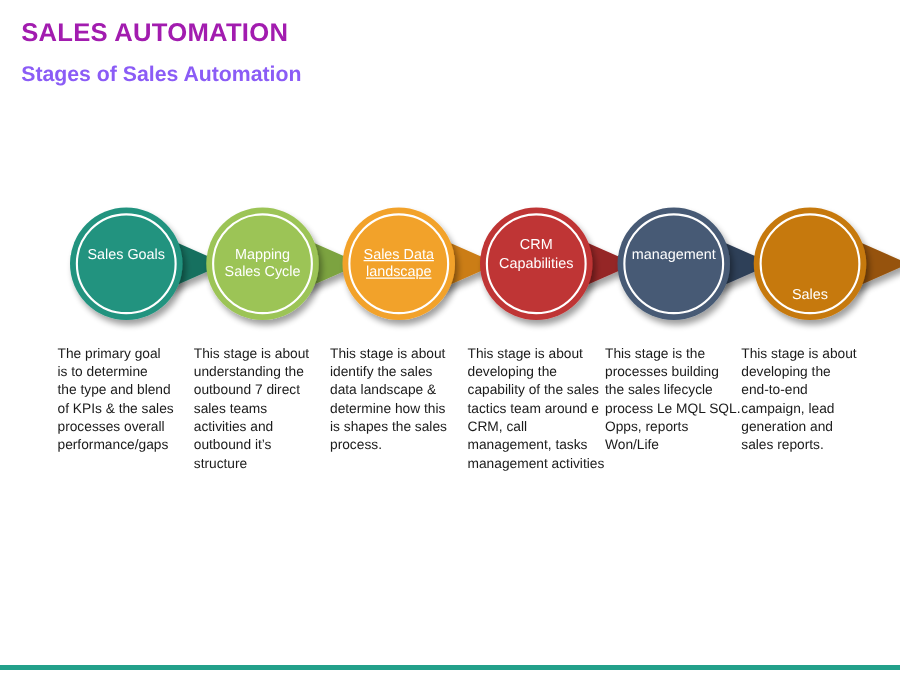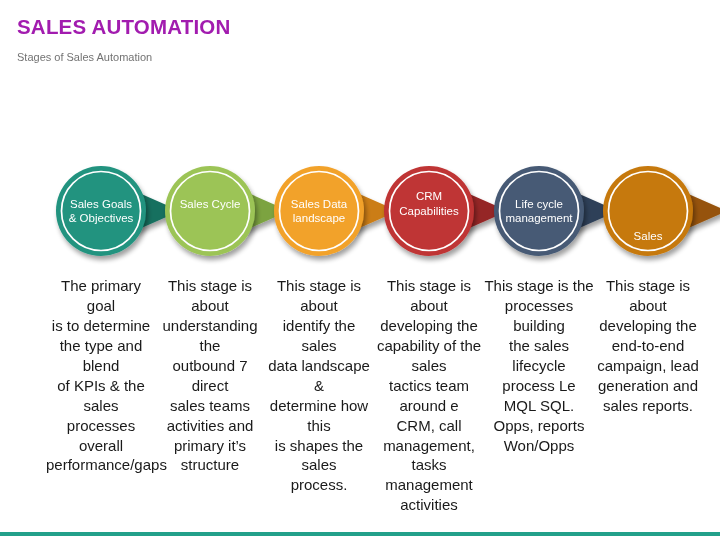--- a/index.html
+++ b/index.html
@@ -25,23 +25,23 @@
   }
   #page-title {
     font-size: 20.5px;
     font-weight: bold;
     color: #a21caf;
     letter-spacing: 0.2px;
     line-height: 1.1;
     margin: 0;
   }
   #page-subtitle {
-    font-size: 11px;
-    font-weight: normal;
-    color: #737373;
+    font-size: 17px;
+    font-weight: bold;
+    color: #8b5cf6;
     line-height: 1.1;
     margin: 12px 0 0 0;
   }
 
   
   #diagram {
     position: absolute;
     left: 16px;
     top: 0;
     width: 720px;
@@ -63,23 +63,23 @@
     line-height: 1.28;
     text-align: center;
     font-family: "Liberation Sans", sans-serif;
     pointer-events: none;
   }
 
   .stage-desc {
     position: absolute;
     top: 276px;
     color: #1a1a1a;
-    font-size: 15px;
+    font-size: 11px;
     line-height: 1.33;
-    text-align: center;
+    text-align: left;
     font-family: "Liberation Sans", sans-serif;
   }
 
   
   #footer-bar {
     position: absolute;
     left: 0;
     bottom: 4px;
     width: 720px;
     height: 4px;
@@ -127,35 +127,34 @@
         <circle cx="523" cy="68" r="39.5" fill="none" stroke="#ffffff" stroke-width="1.7"></circle>
         <path d="M 636 35 L 711 68 L 636 101 L 658 68 Z" fill="#96530a" filter="url(#shp-shadow)"></path>
         <circle cx="632" cy="68" r="45" fill="#c6790d" filter="url(#shp-shadow)"></circle>
         <circle cx="632" cy="68" r="39.5" fill="none" stroke="#ffffff" stroke-width="1.7"></circle>
       </g>
   </svg>
 
   <div id="stage-labels">
       <div class="stage-label" style="left: 31px; width: 108px; top: 196.5px;">
         <div>Sales Goals</div>
-        <div>&amp; Objectives</div>
       </div>
       <div class="stage-label" style="left: 140px; width: 108px; top: 196.5px;">
+        <div>Mapping</div>
         <div>Sales Cycle</div>
       </div>
-      <div class="stage-label" style="left: 249px; width: 108px; top: 196.5px;">
+      <div class="stage-label" style="left: 249px; width: 108px; top: 196.5px; text-decoration: underline;">
         <div>Sales Data</div>
         <div>landscape</div>
       </div>
       <div class="stage-label" style="left: 359px; width: 108px; top: 189px;">
         <div>CRM</div>
         <div>Capabilities</div>
       </div>
       <div class="stage-label" style="left: 469px; width: 108px; top: 196.5px;">
-        <div>Life cycle</div>
         <div>management</div>
       </div>
       <div class="stage-label" style="left: 578px; width: 108px; top: 196.5px; margin-top: 32px;">
         <div>Sales</div>
       </div>
     </div>
   <div id="stage-descs">
       <div class="stage-desc" style="left: 30px; width: 110px;">
         <div>The primary goal</div>
         <div>is to determine</div>
@@ -163,21 +162,21 @@
         <div>of KPIs &amp; the sales</div>
         <div>processes overall</div>
         <div>performance/gaps</div>
       </div>
       <div class="stage-desc" style="left: 139px; width: 110px;">
         <div>This stage is about</div>
         <div>understanding the</div>
         <div>outbound 7 direct</div>
         <div>sales teams</div>
         <div>activities and</div>
-        <div>primary it’s</div>
+        <div>outbound it’s</div>
         <div>structure</div>
       </div>
       <div class="stage-desc" style="left: 248px; width: 110px;">
         <div>This stage is about</div>
         <div>identify the sales</div>
         <div>data landscape &amp;</div>
         <div>determine how this</div>
         <div>is shapes the sales</div>
         <div>process.</div>
       </div>
@@ -189,21 +188,21 @@
         <div>CRM, call</div>
         <div>management, tasks</div>
         <div>management activities</div>
       </div>
       <div class="stage-desc" style="left: 468px; width: 110px;">
         <div>This stage is the</div>
         <div>processes building</div>
         <div>the sales lifecycle</div>
         <div>process Le MQL SQL.</div>
         <div>Opps, reports</div>
-        <div>Won/Opps</div>
+        <div>Won/Life</div>
       </div>
       <div class="stage-desc" style="left: 577px; width: 110px;">
         <div>This stage is about</div>
         <div>developing the</div>
         <div>end-to-end</div>
         <div>campaign, lead</div>
         <div>generation and</div>
         <div>sales reports.</div>
       </div>
     </div>

